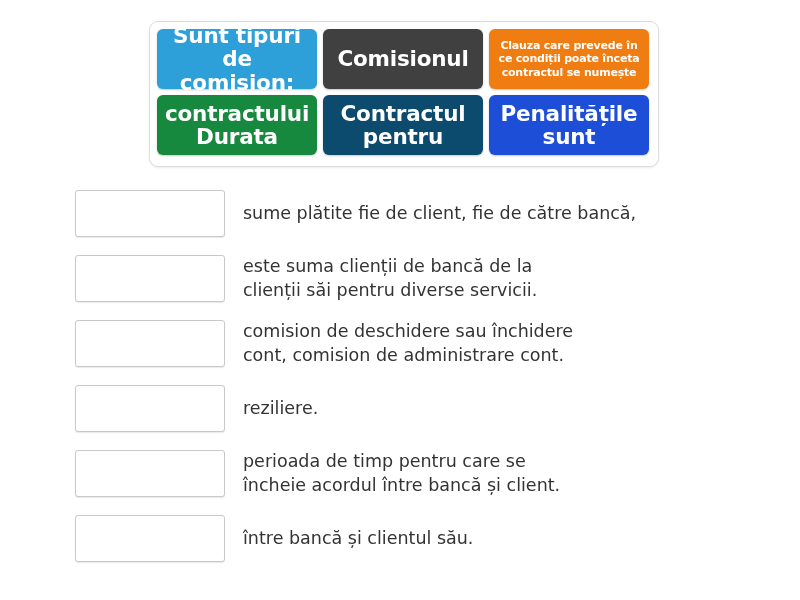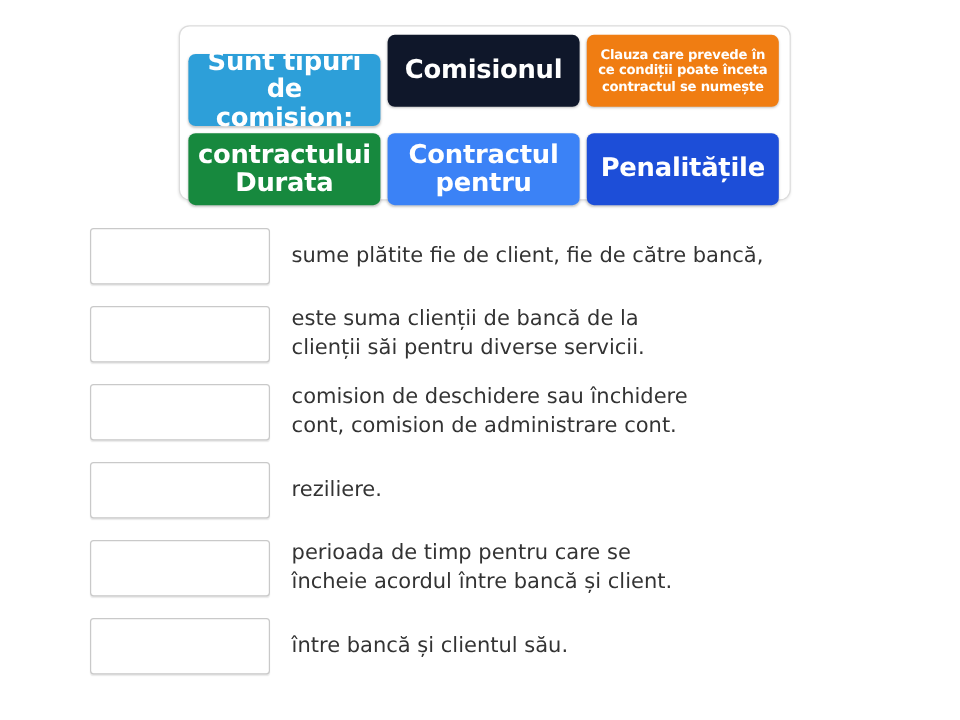--- a/index.html
+++ b/index.html
@@ -54,25 +54,25 @@
     user-select: none;
     box-shadow: 0 1px 2px rgba(0,0,0,0.22);
     letter-spacing: -0.2px;
   }
 
   .tile span { display: block; }
 
   .tile-lg { font-size: 21.5px; }
   .tile-sm { font-size: 11px; line-height: 1.22; font-weight: bold; }
 
-  .t-blue    { background: #2d9fd9; margin-top: 16px; }
-  .t-red     { background: #0f172a; }
+  .t-blue    { background: #2d9fd9; }
+  .t-red     { background: #404040; }
   .t-orange  { background: #f07d12; }
   .t-green   { background: #17893e; }
-  .t-magenta { background: #3b82f6; }
+  .t-magenta { background: #0c4a6e; }
   .t-navy    { background: #1d4ed8; }
 
   
   .rows {
     position: absolute;
     left: 75px;
     top: 190px;
     width: 660px;
   }
 
@@ -145,20 +145,21 @@
     <div class="tile t-magenta tile-lg">
       <div>
         <span class="line">Contractul</span>
         <span class="line">pentru</span>
       </div>
     </div>
 
     <div class="tile t-navy tile-lg">
       <div>
         <span class="line">Penalitățile</span>
+        <span class="line">sunt</span>
       </div>
     </div>
 
   </div>
 
   <div class="rows">
 
     <div class="row">
       <div class="dropzone"></div>
       <div class="answer">

